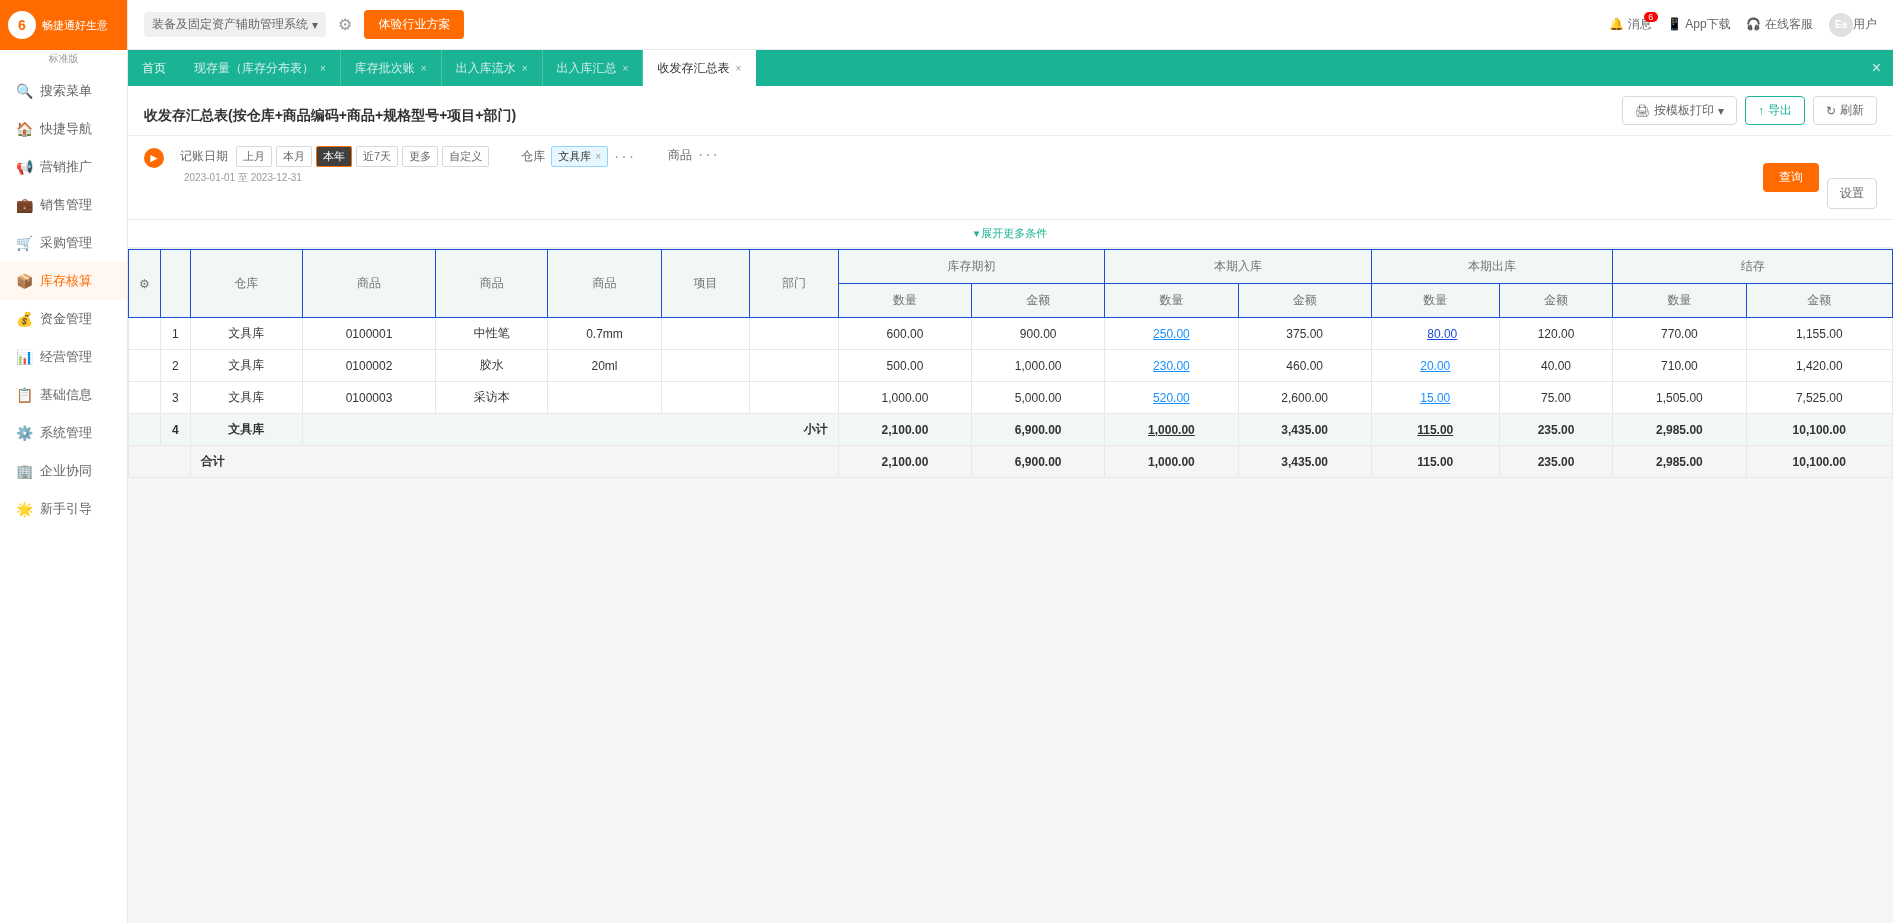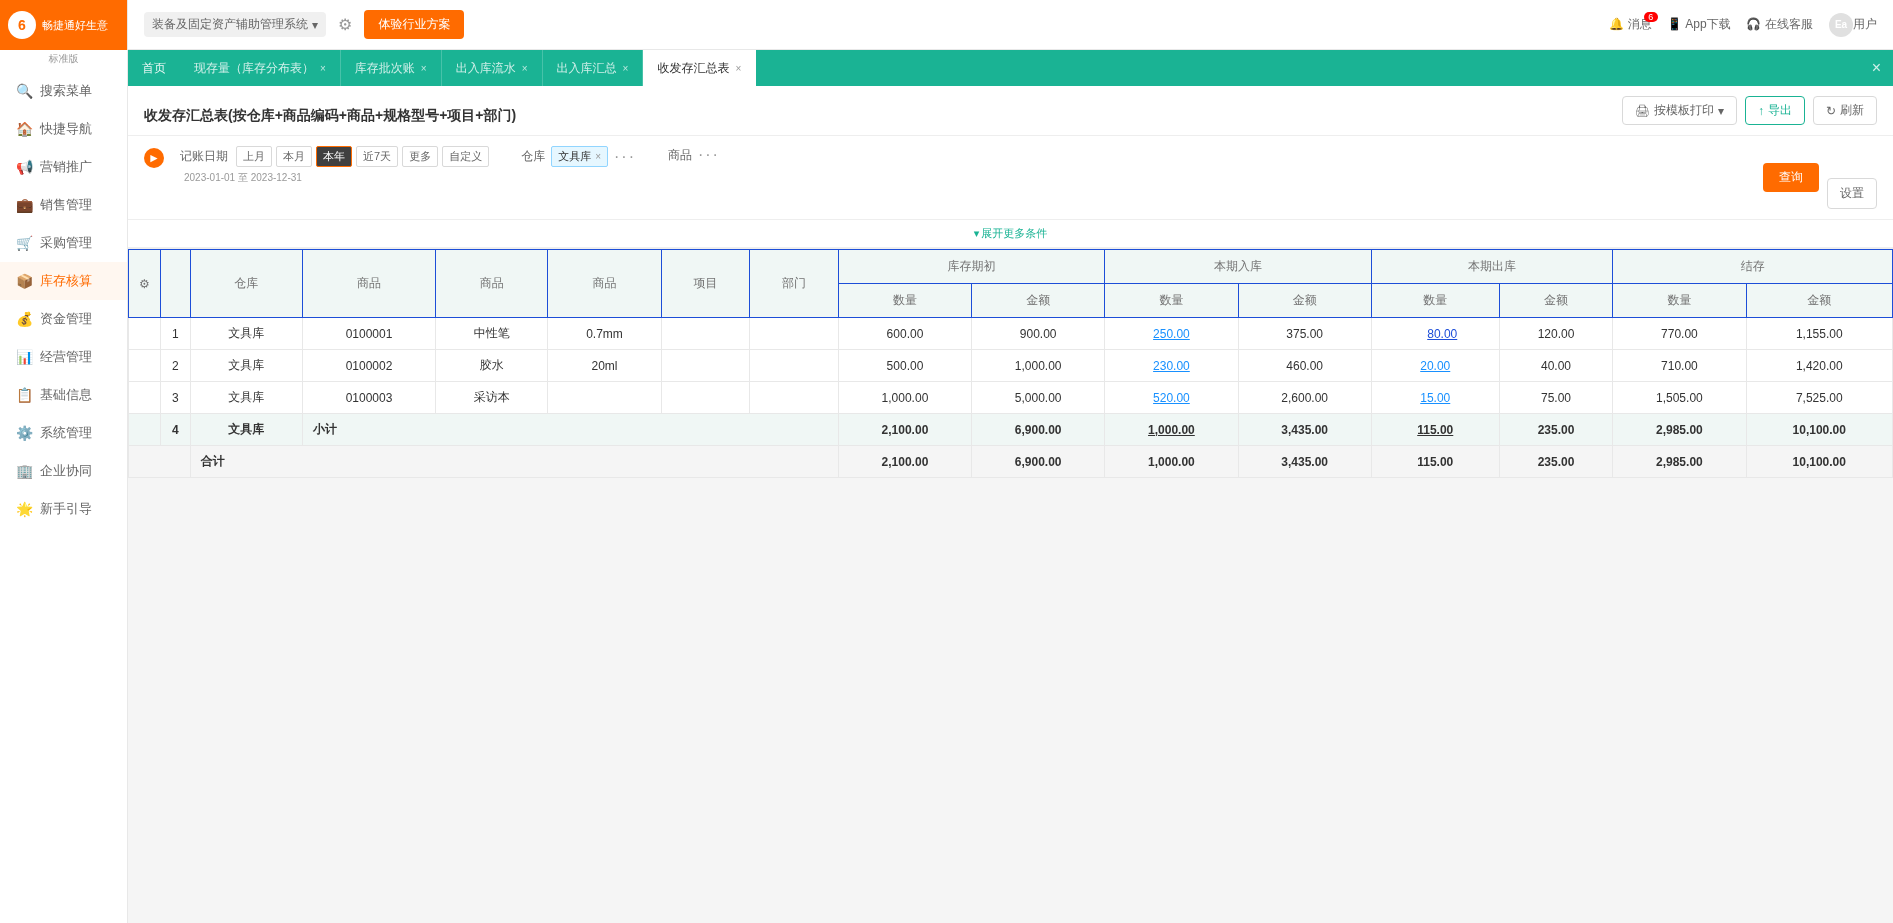--- a/index.html
+++ b/index.html
@@ -335,21 +335,21 @@
     <td>2,600.00</td>
     <td class="link" style="color:#1890ff;text-decoration:underline;cursor:pointer;">15.00</td>
     <td>75.00</td>
     <td>1,505.00</td>
     <td>7,525.00</td>
   </tr>
             <tr style="background: rgb(240, 247, 245); font-weight: bold;">
   <td></td>
   <td>4</td>
   <td>文具库</td>
-  <td colspan="5" style="text-align:left;">小计</td>
+  <td colspan="5" style="text-align:right;">小计</td>
   <td>2,100.00</td>
   <td>6,900.00</td>
   <td style="text-decoration:underline;">1,000.00</td>
   <td>3,435.00</td>
   <td style="text-decoration:underline;">115.00</td>
   <td>235.00</td>
   <td>2,985.00</td>
   <td>10,100.00</td>
 </tr>
           </tbody>

